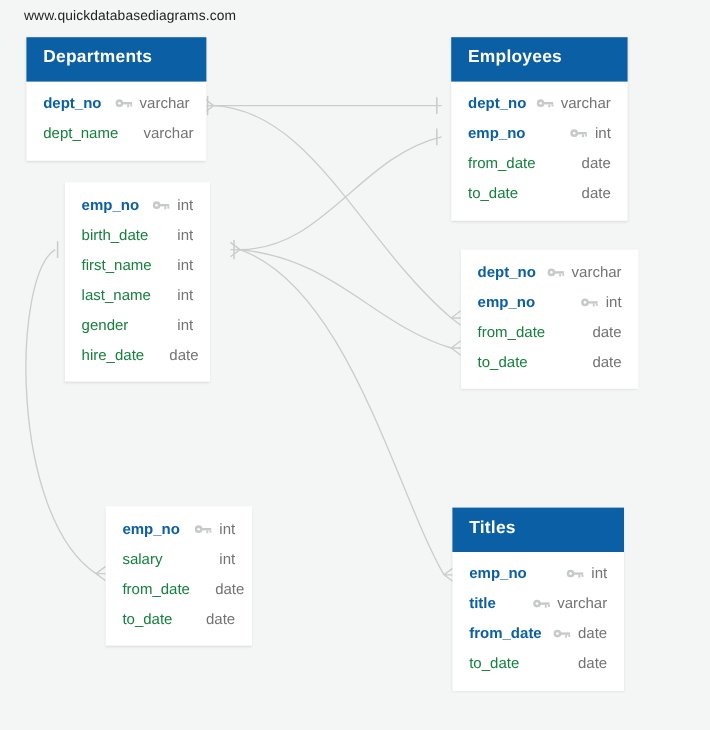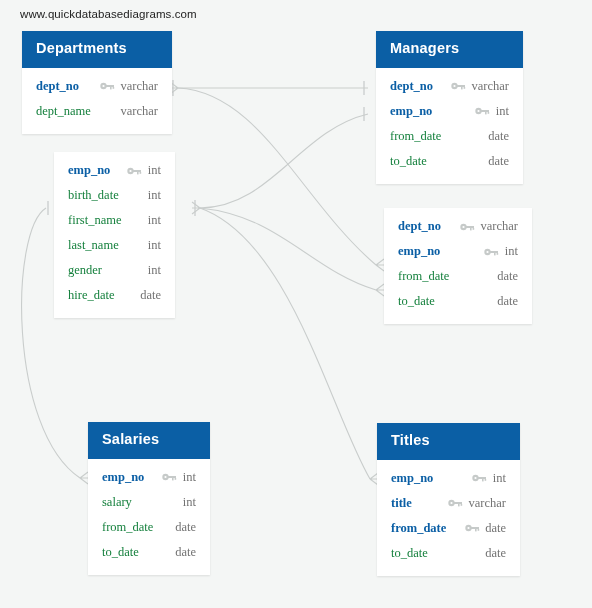--- a/index.html
+++ b/index.html
@@ -54,21 +54,20 @@
     background: #0b5fa5;
     color: #ffffff;
     font-size: 14.5px;
     padding: 10px 14px 11px 14px;
     letter-spacing: 0.2px;
     line-height: 1.1;
     font-weight: bold;
   }
   .table-body {
     padding: 6px 0 10px 0;
-    font-family: Liberation Serif, serif;
   }
   .row {
     display: flex;
     align-items: center;
     height: 25px;
     padding: 0 14px;
     box-sizing: border-box;
   }
   .row .col-name {
     font-size: 12.5px;
@@ -163,21 +162,21 @@
       <div class="row">
         <span class="col-name">dept_name</span>
         <span class="spacer"></span>
         <span class="key-slot"></span>
         <span class="col-type">varchar</span>
       </div>
     </div>
   </div>
 
   <div class="table-card" style="left:376px; top:31px; width:147px;">
-    <div class="table-header">Managers</div>
+    <div class="table-header">Employees</div>
     <div class="table-body">
       <div class="row pk">
         <span class="col-name">dept_no</span>
         <span class="spacer"></span>
         <span class="key-slot">
           <svg class="key-icon" width="15" height="10" viewBox="0 0 15 10">
               <circle cx="3.5" cy="5" r="3.2" fill="#c6cac9"></circle>
               <circle cx="3.5" cy="5" r="1.1" fill="#ffffff"></circle>
               <rect x="6" y="4" width="8" height="2" fill="#c6cac9"></rect>
               <rect x="10" y="6" width="1.6" height="2.4" fill="#c6cac9"></rect>
@@ -303,21 +302,20 @@
       <div class="row">
         <span class="col-name">to_date</span>
         <span class="spacer"></span>
         <span class="key-slot"></span>
         <span class="col-type">date</span>
       </div>
     </div>
   </div>
 
   <div class="table-card" style="left:88px; top:422px; width:122px;">
-    <div class="table-header">Salaries</div>
     <div class="table-body">
       <div class="row pk">
         <span class="col-name">emp_no</span>
         <span class="spacer"></span>
         <span class="key-slot">
           <svg class="key-icon" width="15" height="10" viewBox="0 0 15 10">
               <circle cx="3.5" cy="5" r="3.2" fill="#c6cac9"></circle>
               <circle cx="3.5" cy="5" r="1.1" fill="#ffffff"></circle>
               <rect x="6" y="4" width="8" height="2" fill="#c6cac9"></rect>
               <rect x="10" y="6" width="1.6" height="2.4" fill="#c6cac9"></rect>

